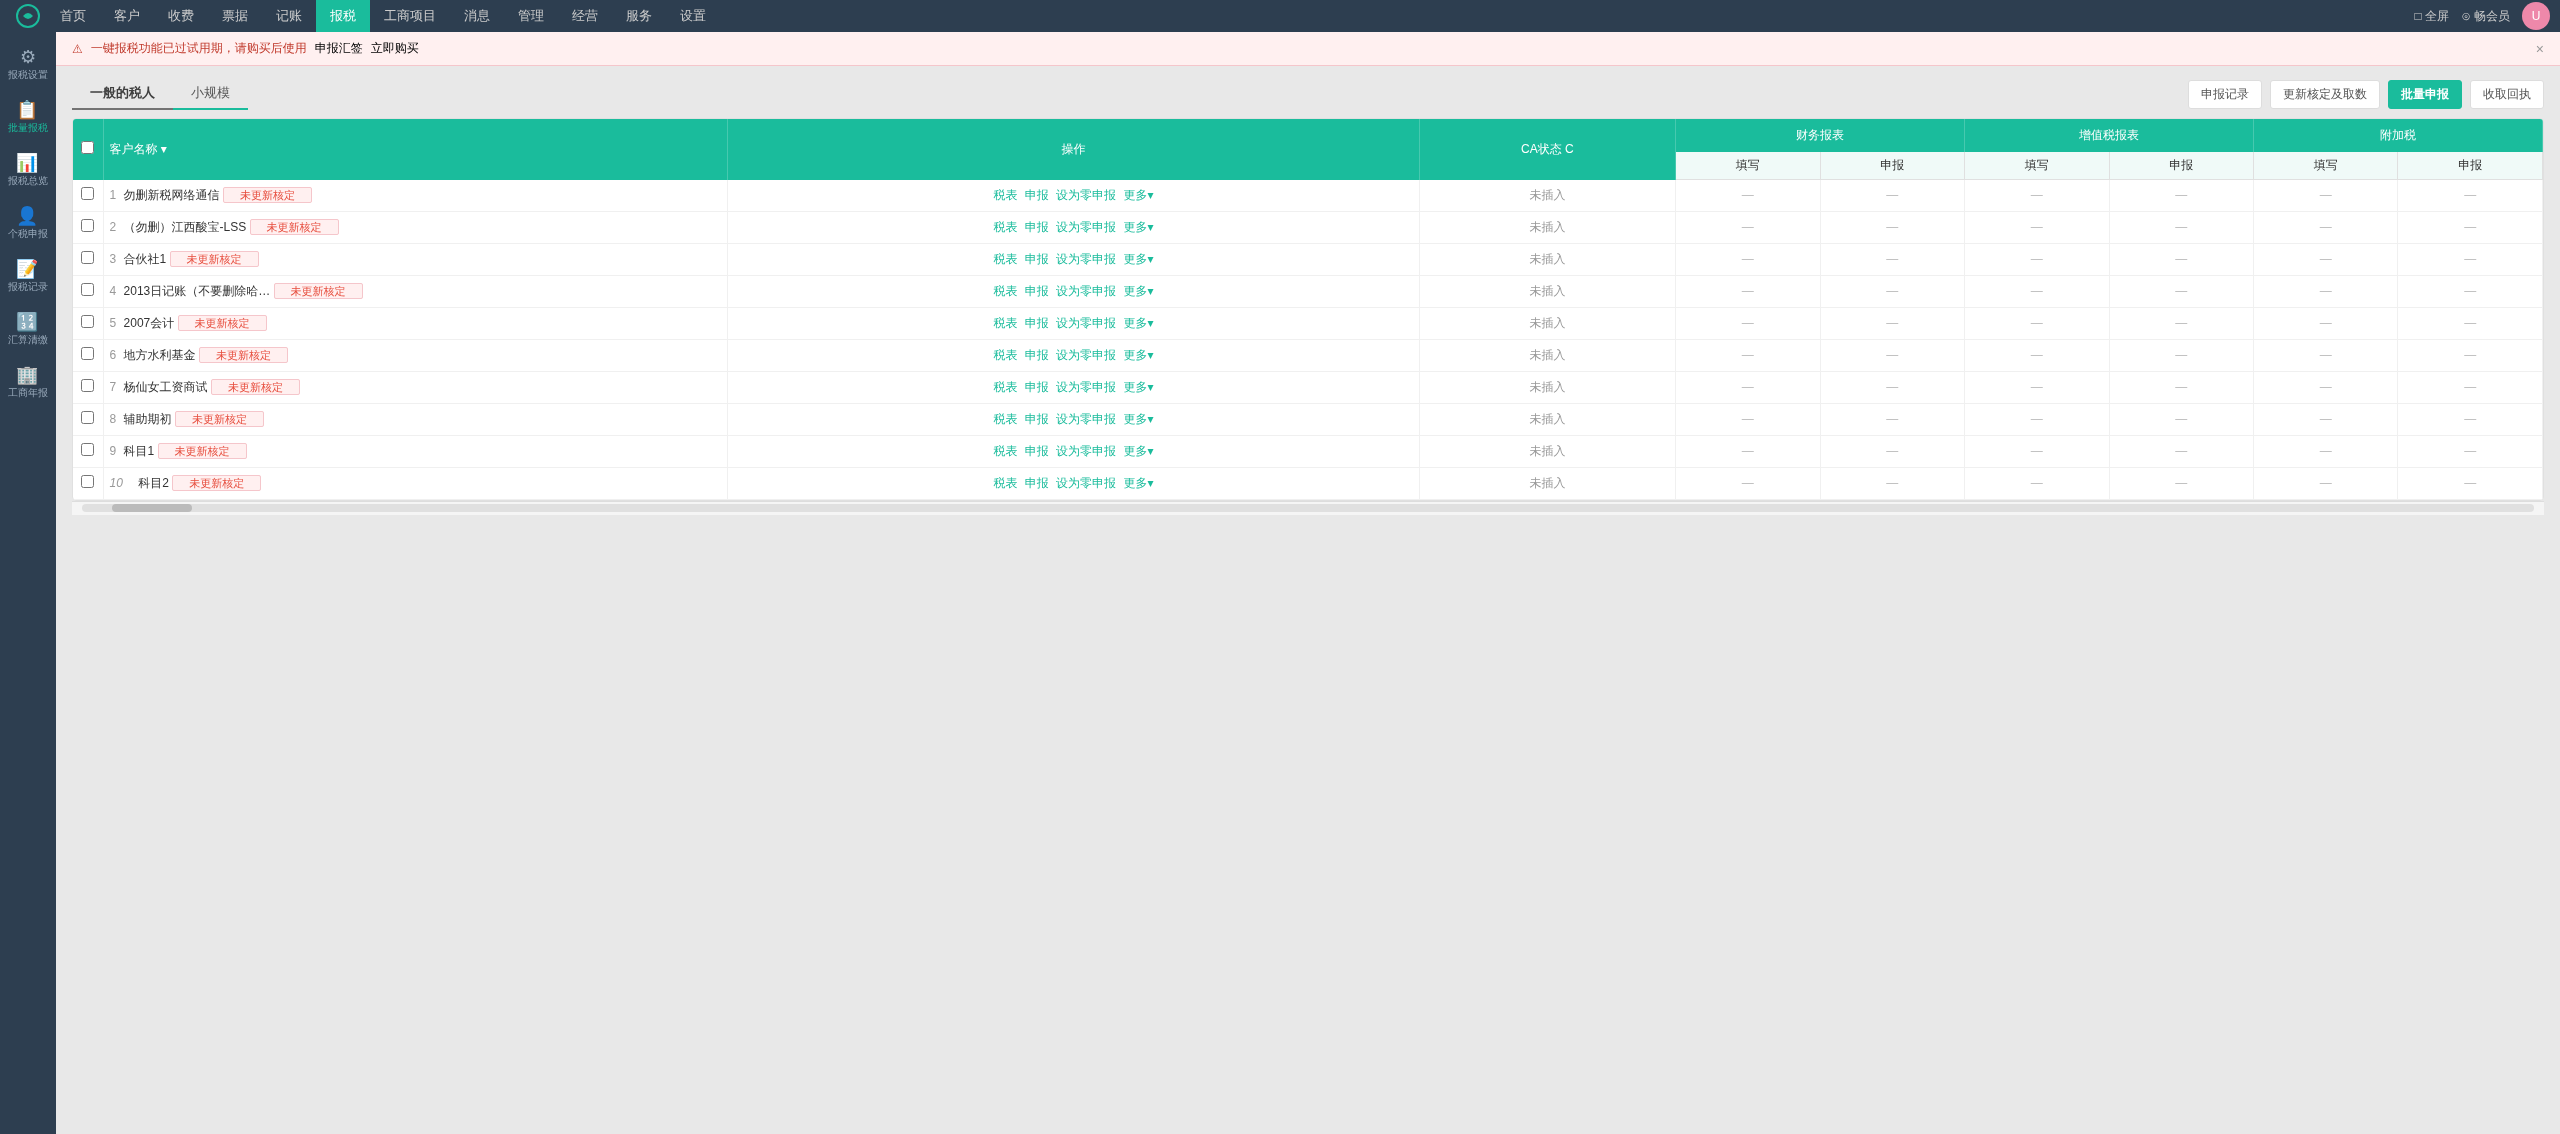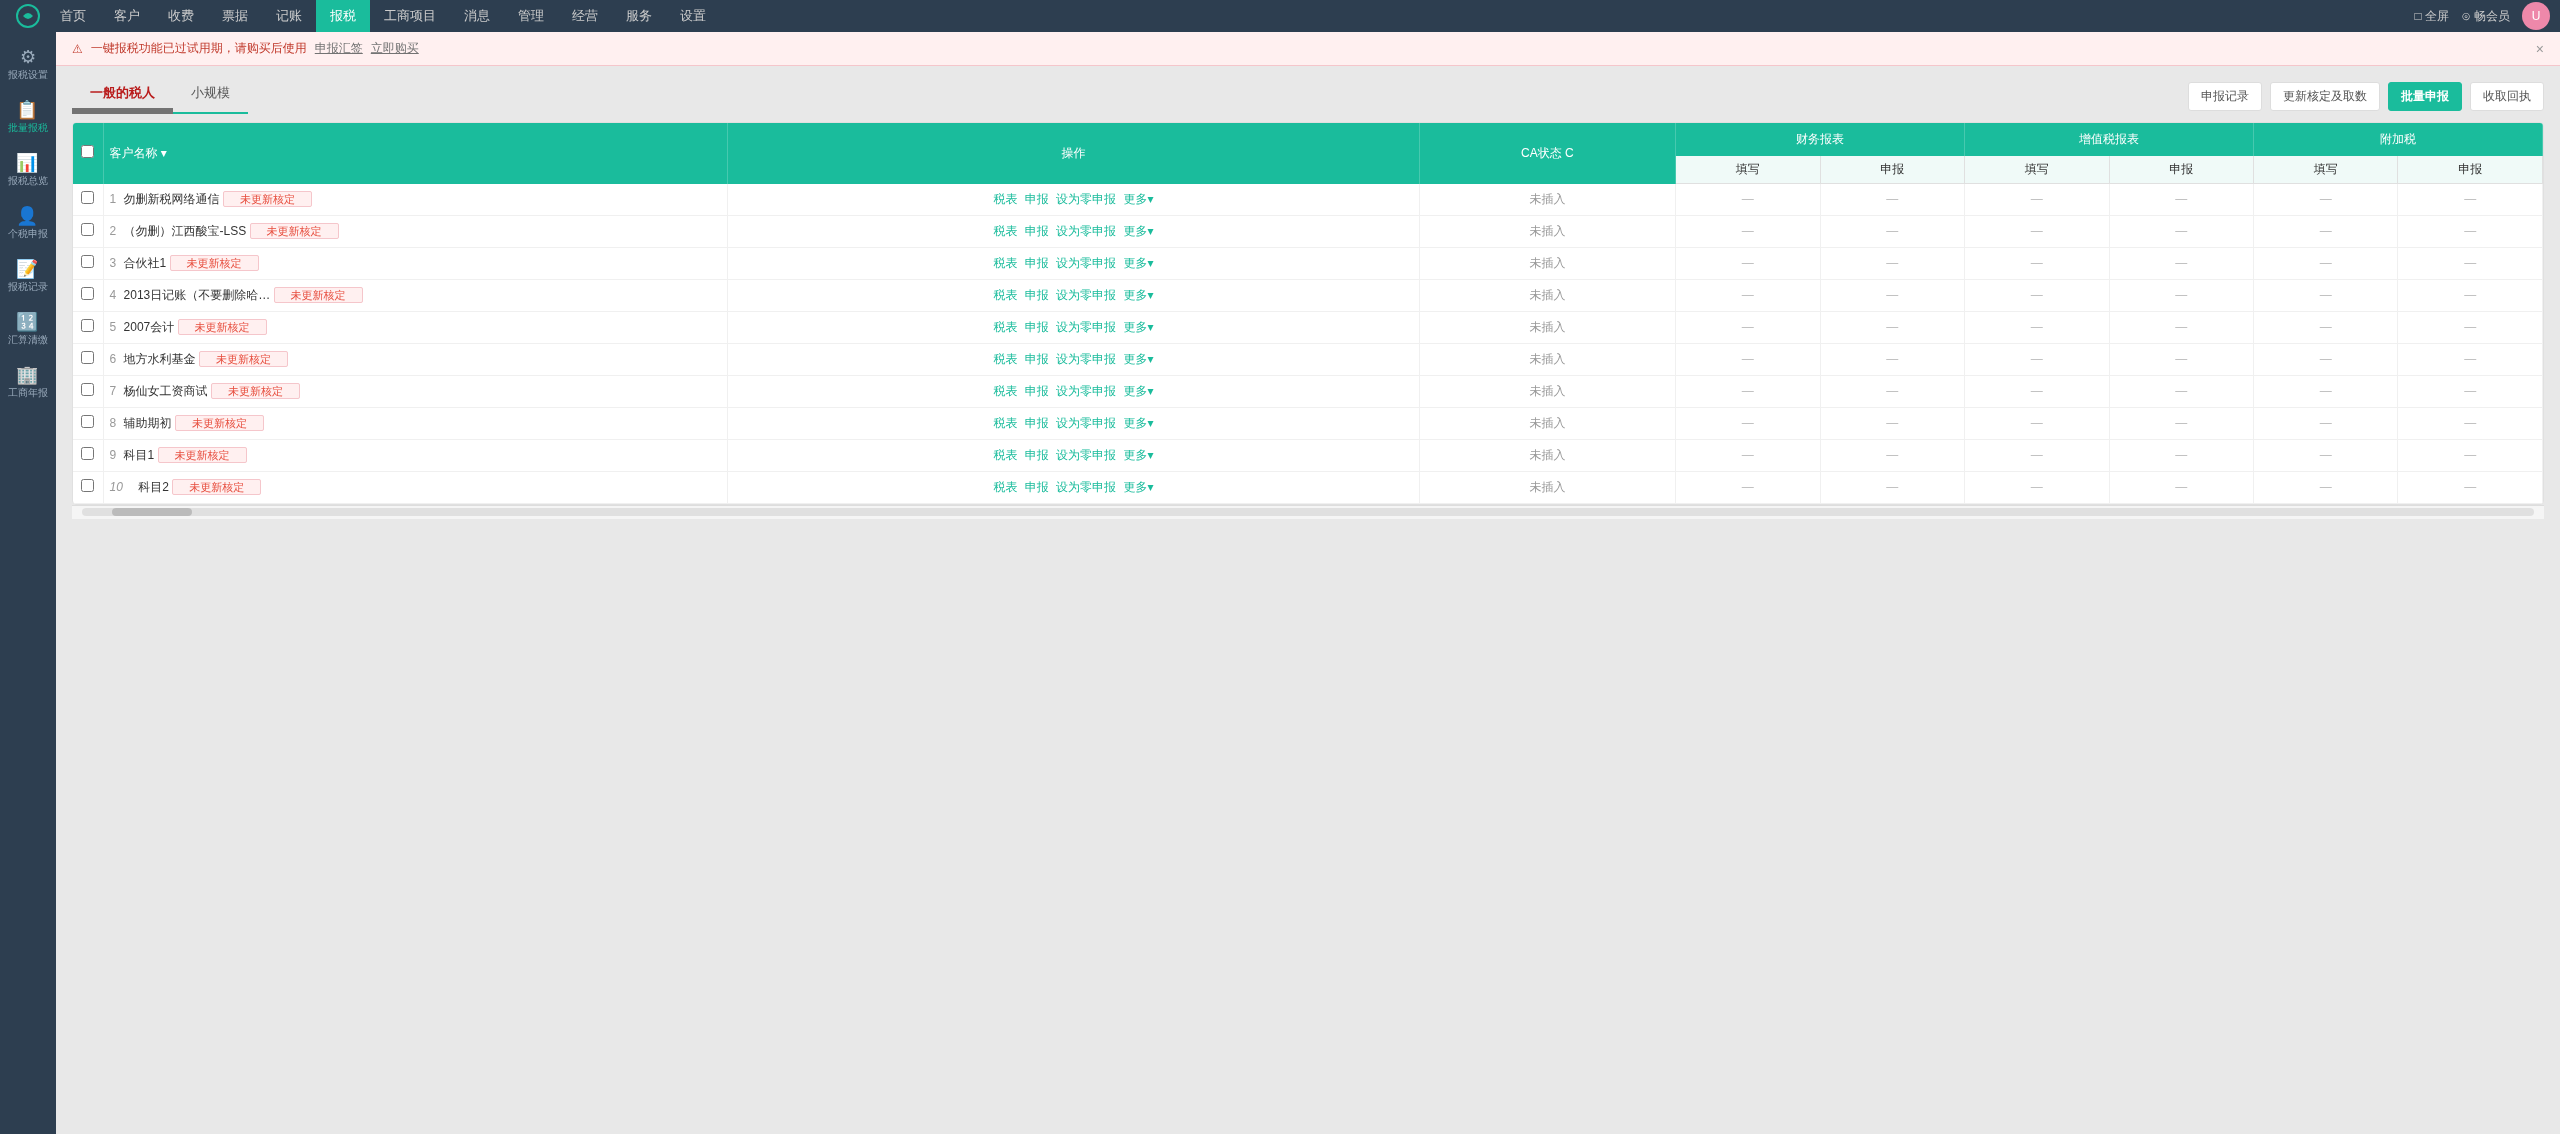--- a/index.html
+++ b/index.html
@@ -25,21 +25,21 @@
     .sidebar-item.active { color: #1abc9c; }
     .sidebar-item .s-icon { font-size: 18px; line-height: 1; }
     .sidebar-item .s-label { font-size: 10px; text-align: center; line-height: 1.2; white-space: nowrap; }
 
     
     .main { flex: 1; background: #e8e8e8; overflow: auto; display: flex; flex-direction: column; }
 
     
     .banner { background: #fff0f0; border-bottom: 1px solid #f5c6cb; padding: 8px 16px; display: flex; align-items: center; justify-content: space-between; font-size: 12px; color: #c0392b; }
     .banner .banner-left { display: flex; align-items: center; gap: 8px; }
-    .banner .banner-link { color: #737373; text-decoration: underline; cursor: pointer; }
+    .banner .banner-link { color: #000000; cursor: pointer; }
     .banner .banner-close { cursor: pointer; color: #999; font-size: 14px; }
 
     
     .content { padding: 12px 16px; flex: 1; }
 
     
     .tab-row { display: flex; align-items: center; gap: 8px; margin-bottom: 10px; flex-wrap: wrap; }
     .tab-btn { padding: 5px 16px; border: 1px solid #ddd; background: #fff; border-radius: 3px; cursor: pointer; font-size: 12px; color: #555; }
     .tab-btn.active { background: #1abc9c; color: #fff; border-color: #1abc9c; }
     .region-selector { display: flex; align-items: center; gap: 4px; margin-left: 8px; font-size: 12px; color: #333; }
@@ -48,21 +48,21 @@
     .dept-selector { display: flex; align-items: center; gap: 4px; font-size: 12px; }
     .dept-select { border: 1px solid #ddd; padding: 3px 8px; border-radius: 3px; font-size: 12px; background: #fff; cursor: pointer; }
     .search-box { display: flex; align-items: center; border: 1px solid #ddd; border-radius: 3px; background: #fff; padding: 3px 6px; gap: 4px; }
     .search-box input { border: none; outline: none; font-size: 12px; width: 160px; color: #999; }
     .search-icon { color: #aaa; cursor: pointer; }
 
     
     .type-row { display: flex; align-items: center; justify-content: space-between; margin-bottom: 8px; }
     .type-tabs { display: flex; gap: 0; border-bottom: 2px solid #1abc9c; }
     .type-tab { padding: 6px 18px; cursor: pointer; font-size: 13px; color: #555; border-bottom: 2px solid transparent; margin-bottom: -2px; }
-    .type-tab.active { color: #b91c1c; border-bottom: 6px solid #737373; font-weight: bold; }
+    .type-tab.active { color: #404040; border-bottom: 2px solid #737373; font-weight: bold; }
     .action-btns { display: flex; gap: 8px; }
     .action-btn { padding: 5px 12px; border: 1px solid #ddd; background: #fff; border-radius: 3px; cursor: pointer; font-size: 12px; color: #555; }
     .action-btn.primary { background: #1abc9c; color: #fff; border-color: #1abc9c; font-weight: bold; }
 
     
     .table-wrap { background: #fff; border-radius: 4px; overflow: hidden; border: 1px solid #e0e0e0; }
     table { width: 100%; border-collapse: collapse; font-size: 12px; }
     thead tr th { background: #1abc9c; color: #fff; padding: 8px 6px; text-align: center; border-right: 1px solid rgba(255,255,255,0.2); font-weight: normal; white-space: nowrap; }
     thead tr.sub-header th { background: #f0faf8; color: #333; padding: 5px 6px; border-right: 1px solid #e0e0e0; border-bottom: 1px solid #e0e0e0; }
     tbody tr { border-bottom: 1px solid #f0f0f0; }

